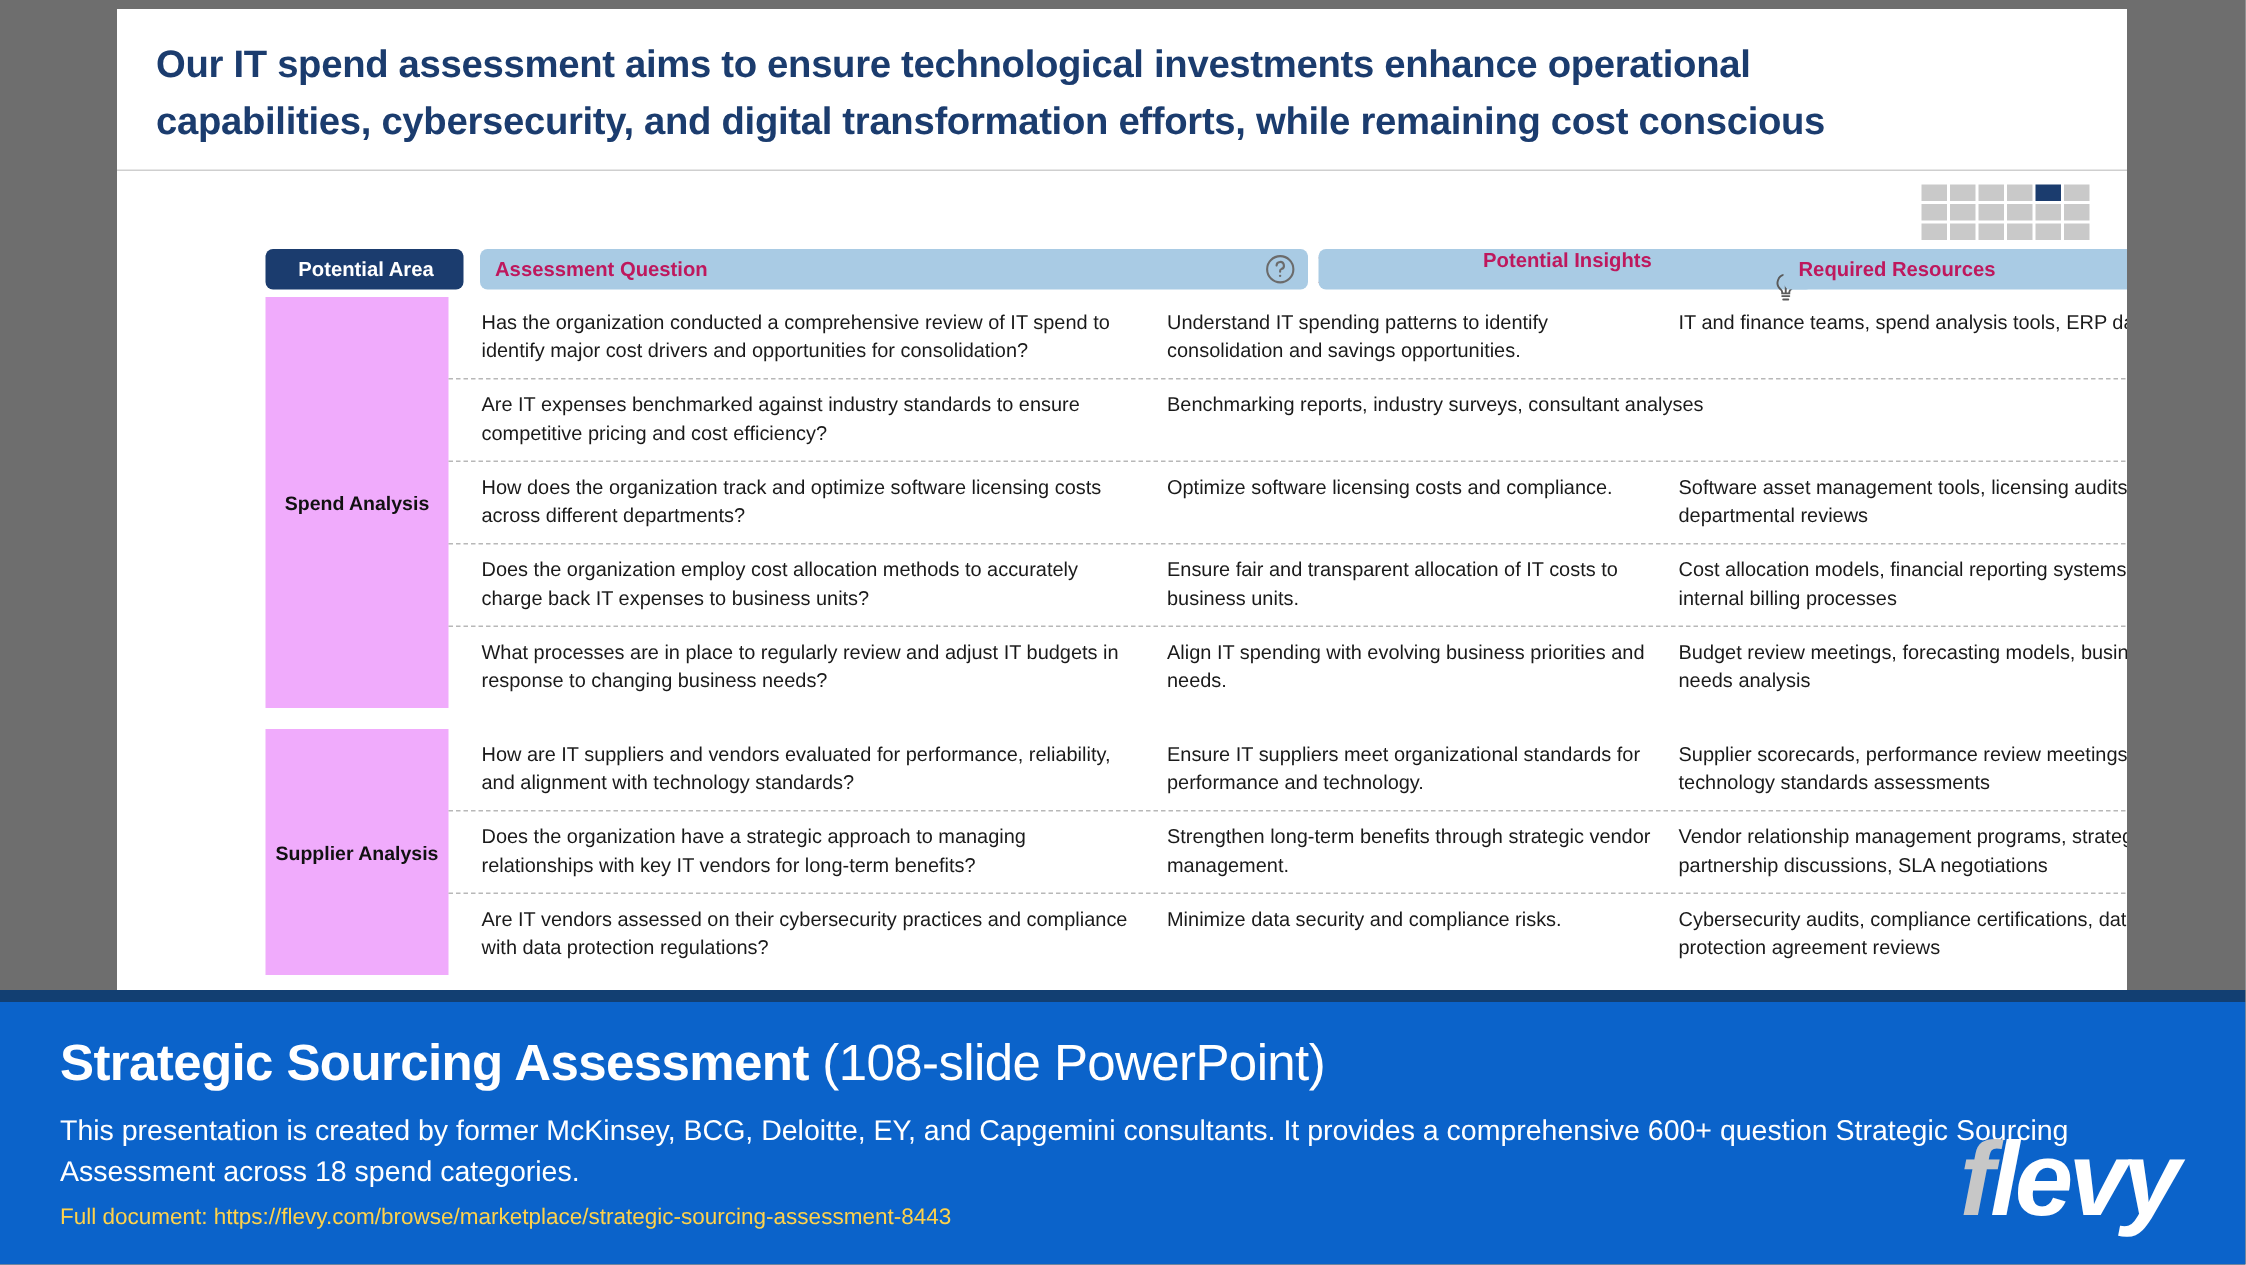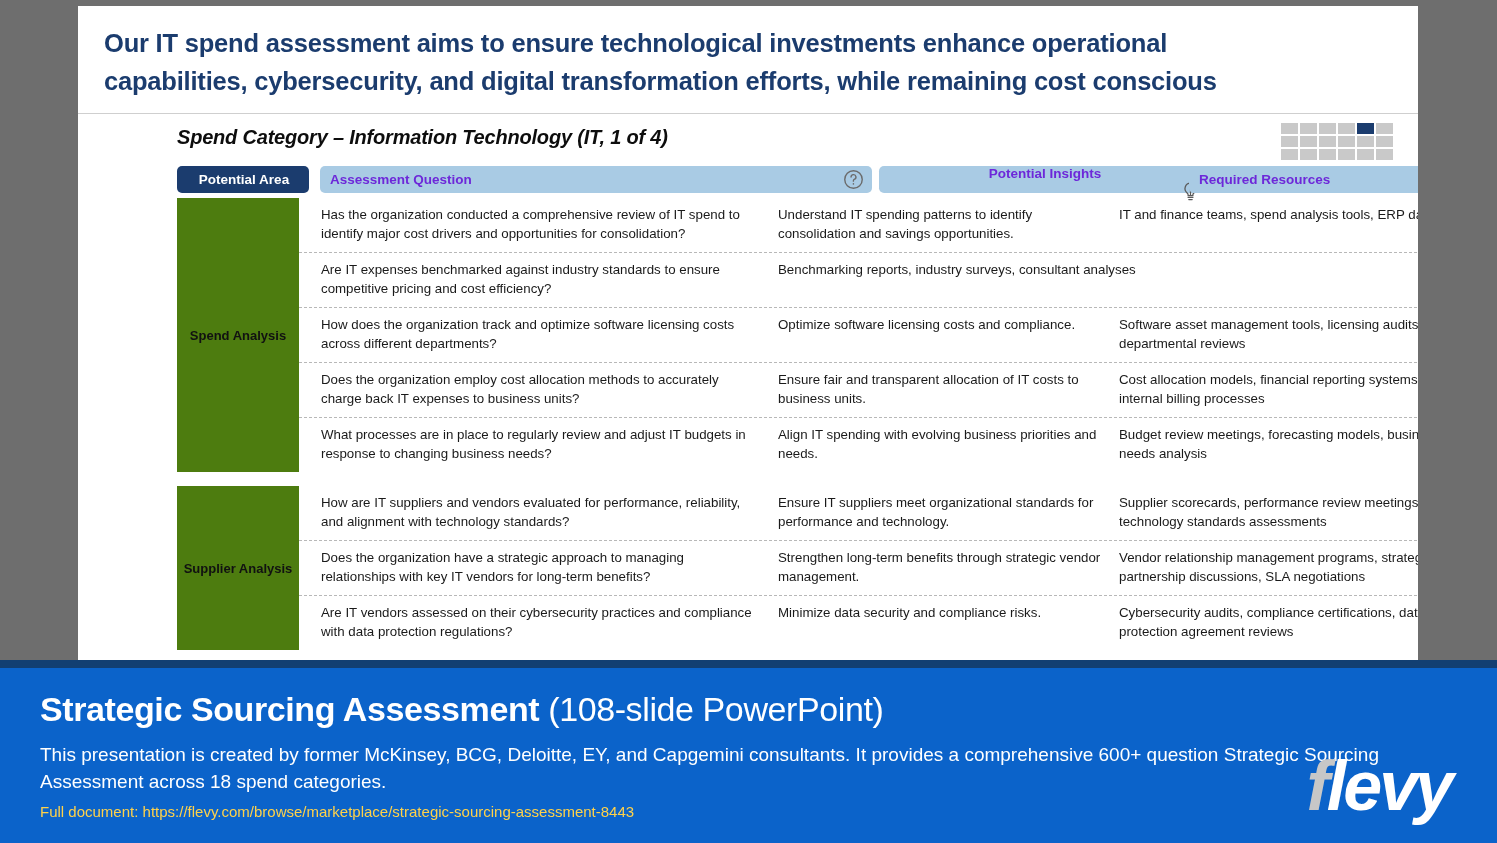--- a/index.html
+++ b/index.html
@@ -68,42 +68,42 @@
     display: flex; align-items: center;
     padding: 0 8px 0 10px;
   }
   .hdr-label {
     font-size: 13.5px; font-weight: bold;
     white-space: nowrap;
   }
   .hdr.navy { background:#1b3c6e; width:132px; left:0; justify-content:center; }
   .hdr.navy .hdr-label { color:#ffffff; }
   .hdr.blue { background:#a9cbe4; }
-  .hdr.blue .hdr-label { color:#6d28d9;text-align:center; }
+  .hdr.blue .hdr-label { color:#be185d;text-align:center; }
   .hdr.c-question { left:143px; width:552px; }
   .hdr.c-insights { left:722px; width:330px; }
   .hdr.c-resources { left:963px; width:0px; }
   .hdr-icon { margin-left:auto; display:flex; align-items:center; }
 
   .chev {
     position:absolute; left:700px; top:3px;
     width:22px; height:22px; display:flex; align-items:center;
   }
 
   
   .tbl {
     position: absolute;
     left: 99px; top: 192px;
     width: 1320px;
   }
   .section { display: block; margin-bottom: 14px; }
   .section-inner { display: flex; align-items: stretch; }
   .area-cell {
     width: 122px; flex: 0 0 122px;
-    background: #4d7c0f;
+    background: #f0abfc;
     display: flex; align-items: center; justify-content: center;
     font-size: 13px; font-weight: bold; color:#111;
     text-align: center;
   }
   .rows { flex: 1 1 auto; }
   .row {
     display: flex;
     padding: 7px 17px 9px 0;
     border-bottom: 1px dashed #b8b8b8;
   }
@@ -158,21 +158,20 @@
 
 <div id="root">
 
   <div class="slide">
 
     <div class="title-block">
       <div class="title-line">Our IT spend assessment aims to ensure technological investments enhance operational</div>
       <div class="title-line">capabilities, cybersecurity, and digital transformation efforts, while remaining cost conscious</div>
     </div>
 
-    <div class="subtitle">Spend Category – Information Technology (IT, 1 of 4)</div>
 
     <div class="page-grid" id="pageGrid">
         <i></i>
         <i></i>
         <i></i>
         <i></i>
         <i class="on"></i>
         <i></i>
         <i></i>
         <i></i>

